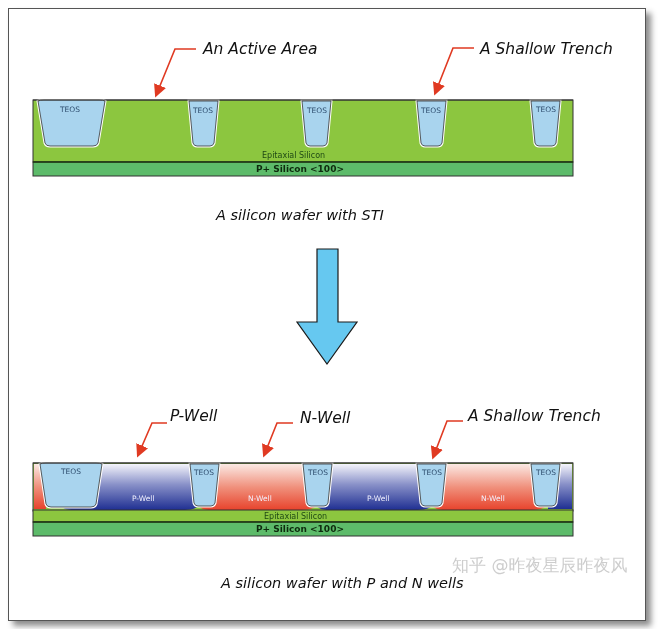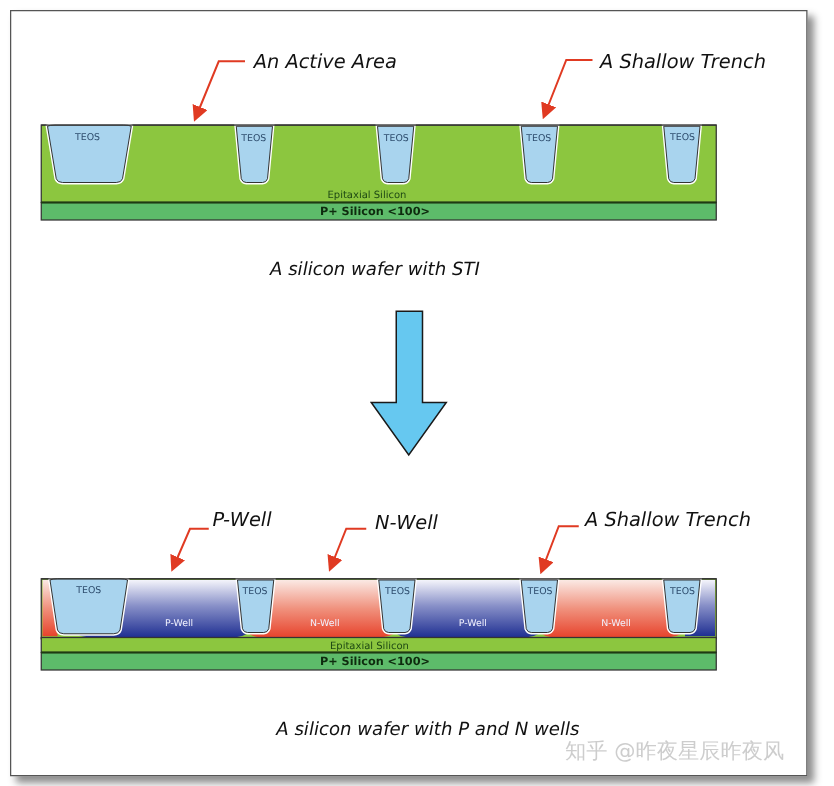--- a/index.html
+++ b/index.html
@@ -8,21 +8,21 @@
       position: absolute; left: 8px; top: 8px; width: 636px; height: 611px;
       border: 1px solid #555; background: #fff;
       box-shadow: 5px 5px 6px rgba(0,0,0,0.45);
     }
     svg { position: absolute; left: 0; top: 0; }
     .label { font-family: "DejaVu Sans", sans-serif; font-style: italic; fill: #111; }
     .teos { font-family: "DejaVu Sans", sans-serif; font-size: 7.5px; fill: #2e4d6e; }
     .layer-text { font-family: "DejaVu Sans", sans-serif; font-size: 8px; fill: #1f4a14; }
     .psi-text { font-family: "DejaVu Sans", sans-serif; font-size: 9px; font-weight: bold; fill: #0e2b0e; }
     .well-text { font-family: "DejaVu Sans", sans-serif; font-size: 7.5px; fill: #f2f2ff; }
-    .watermark { position: absolute; left: 452px; top: 589px; font-family: "DejaVu Sans", sans-serif; font-size: 17px; color: rgba(200,200,200,0.9); letter-spacing: 0px; }
+    .watermark { position: absolute; left: 452px; top: 554px; font-family: "DejaVu Sans", sans-serif; font-size: 17px; color: rgba(200,200,200,0.9); letter-spacing: 0px; }
   </style>
 </head>
 <body>
 
 <div class="frame"></div>
 
 <svg width="667" height="629" viewBox="0 0 667 629">
   <defs>
     <linearGradient id="pwellGrad" x1="0" y1="0" x2="0" y2="1">
       <stop offset="0" stop-color="#f4f4fb"></stop>

